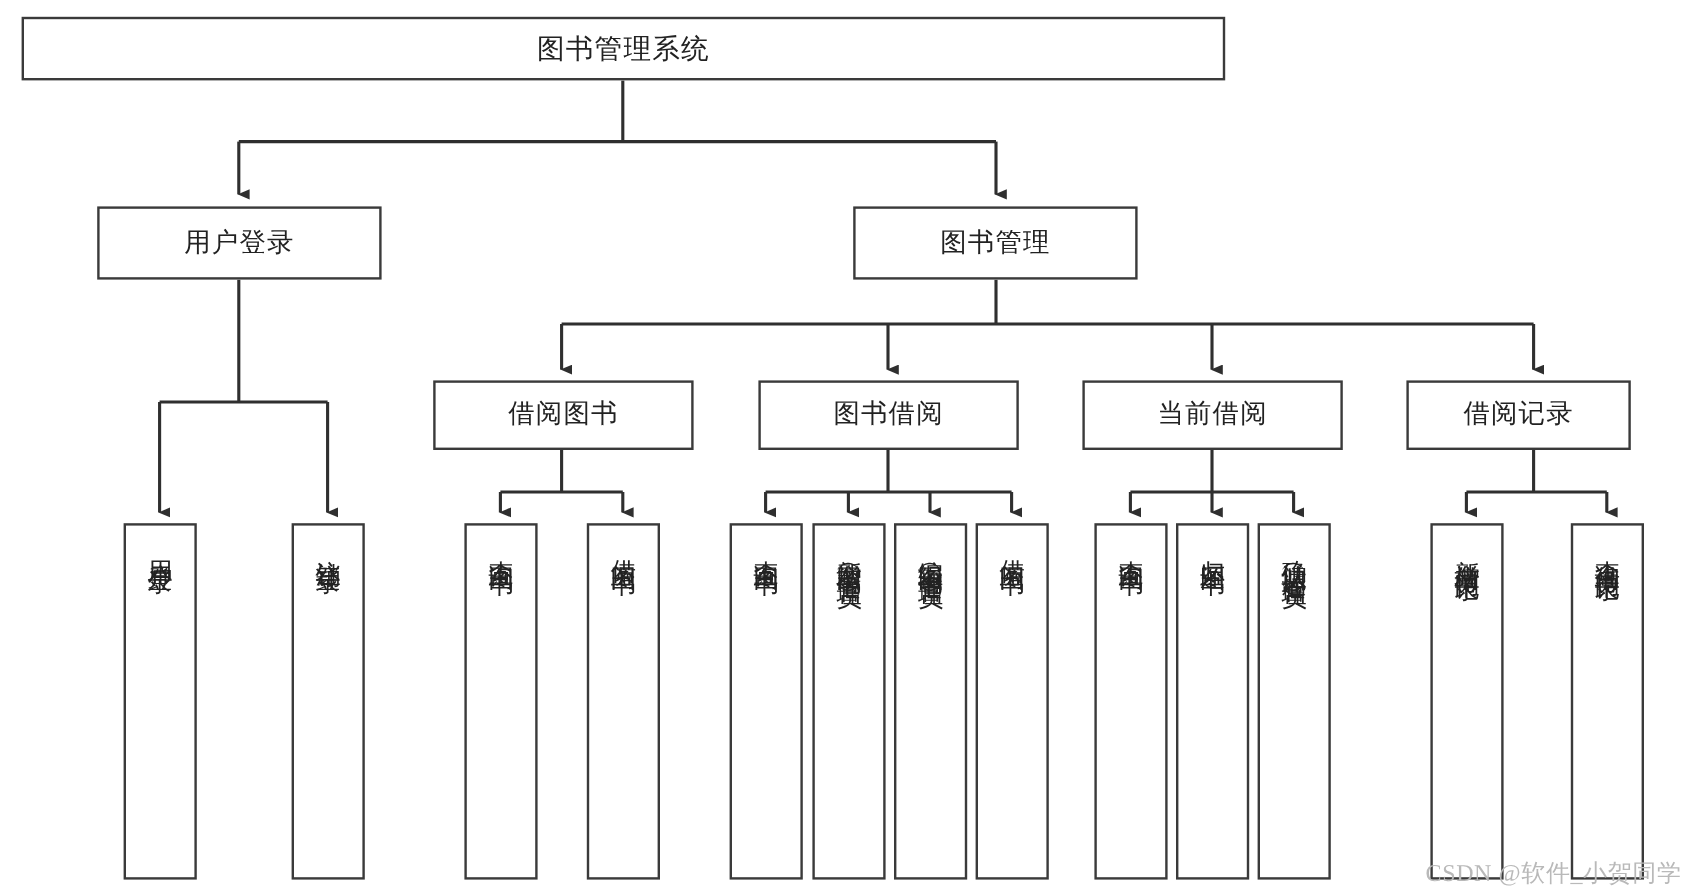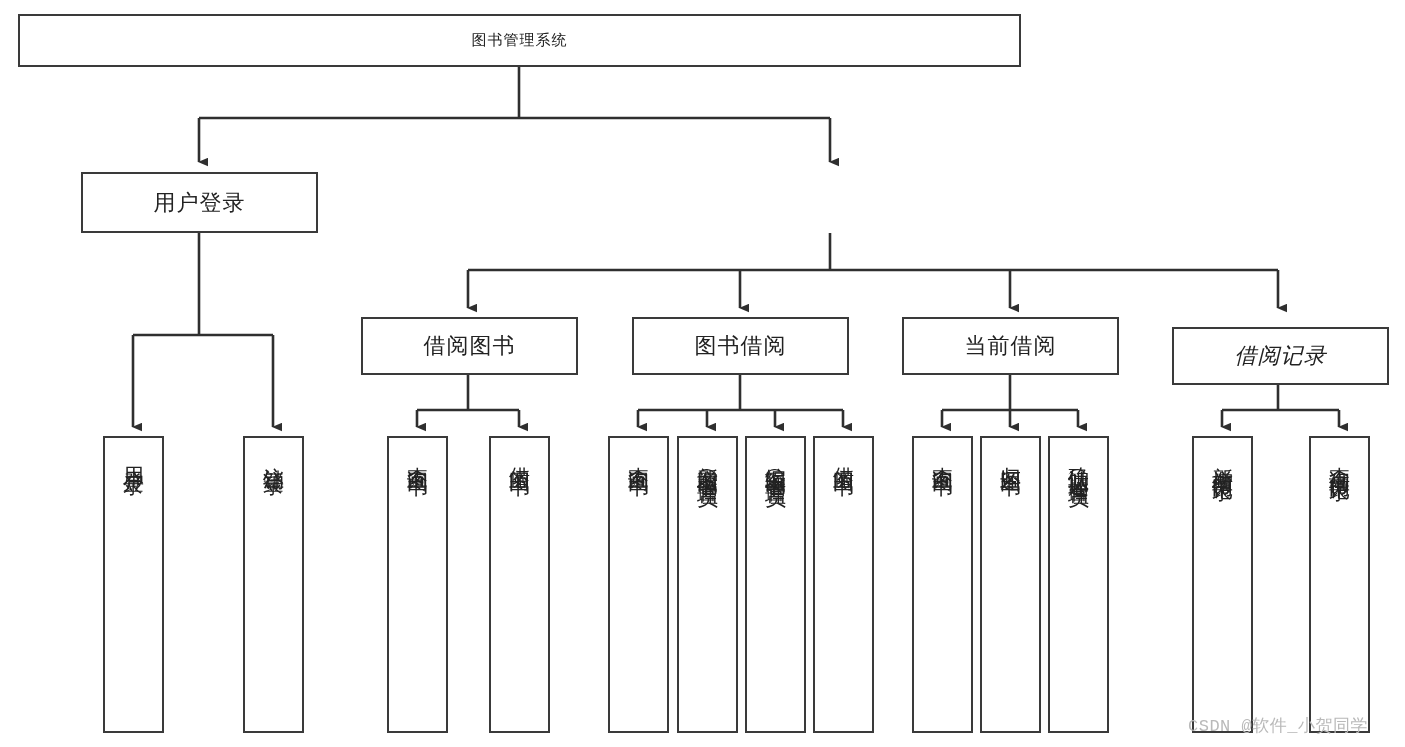--- a/index.html
+++ b/index.html
@@ -40,46 +40,46 @@
     text-align: center;
     line-height: 1.18;
     white-space: pre;
   }
   
   .node.h .lbl {
     font-size: 22px;
     letter-spacing: 1px;
   }
   .node.root .lbl {
-    font-size: 15px;
+    font-size: 23px;
     font-family: Liberation Serif, serif;
   }
   
   .node.v {
     align-items: flex-start;
     justify-content: center;
     padding-top: 12px;
   }
   .node.v .lbl {
     writing-mode: vertical-rl;
     text-orientation: upright;
     font-size: 21px;
     line-height: 1.05;
     letter-spacing: 3px;
     white-space: normal;
   }
   .watermark {
     position: absolute;
     left: 1188px;
     top: 714px;
-    font-size: 17px;
+    font-size: 20px;
     color: #b9b9b9;
     letter-spacing: 0.5px;
     white-space: nowrap;
-    font-family: Liberation Mono, monospace;
+    font-family: Liberation Serif, serif;
   }
 </style>
 </head>
 <body>
 
 <div id="canvas">
 
   <svg class="wires" viewBox="0 0 1405 747" xmlns="http://www.w3.org/2000/svg">
     <defs>
       <marker id="arrow" markerWidth="9" markerHeight="10" refX="4.2" refY="9" orient="auto" markerUnits="userSpaceOnUse">
@@ -133,34 +133,37 @@
   </svg>
 
   <div class="node h root" style="left:18px; top:14px; width:1003px; height:53px;">
     <span class="lbl">图书管理系统</span>
   </div>
 
   <div class="node h" style="left:81px; top:172px; width:237px; height:61px;">
     <span class="lbl">用户登录</span>
   </div>
 
+  <div class="node h" style="left:711px; top:172px; width:237px; height:61px;">
+    <span class="lbl">图书管理</span>
+  </div>
 
   <div class="node h" style="left:361px; top:317px; width:217px; height:58px;">
     <span class="lbl">借阅图书</span>
   </div>
 
   <div class="node h" style="left:902px; top:317px; width:217px; height:58px;">
     <span class="lbl">当前借阅</span>
   </div>
 
   <div class="node h" style="left:632px; top:317px; width:217px; height:58px;">
     <span class="lbl">图书借阅</span>
   </div>
 
-  <div class="node h" style="left:1172px; top:327px; width:217px; height:58px;font-style:italic;">
+  <div class="node h" style="left:1172px; top:317px; width:187px; height:58px;">
     <span class="lbl">借阅记录</span>
   </div>
 
   <div class="node v" style="left:103px; top:436px; width:61px; height:297px;">
     <span class="lbl">用户登录</span>
   </div>
 
   <div class="node v" style="left:243px; top:436px; width:61px; height:297px;">
     <span class="lbl">注销登录</span>
   </div>

